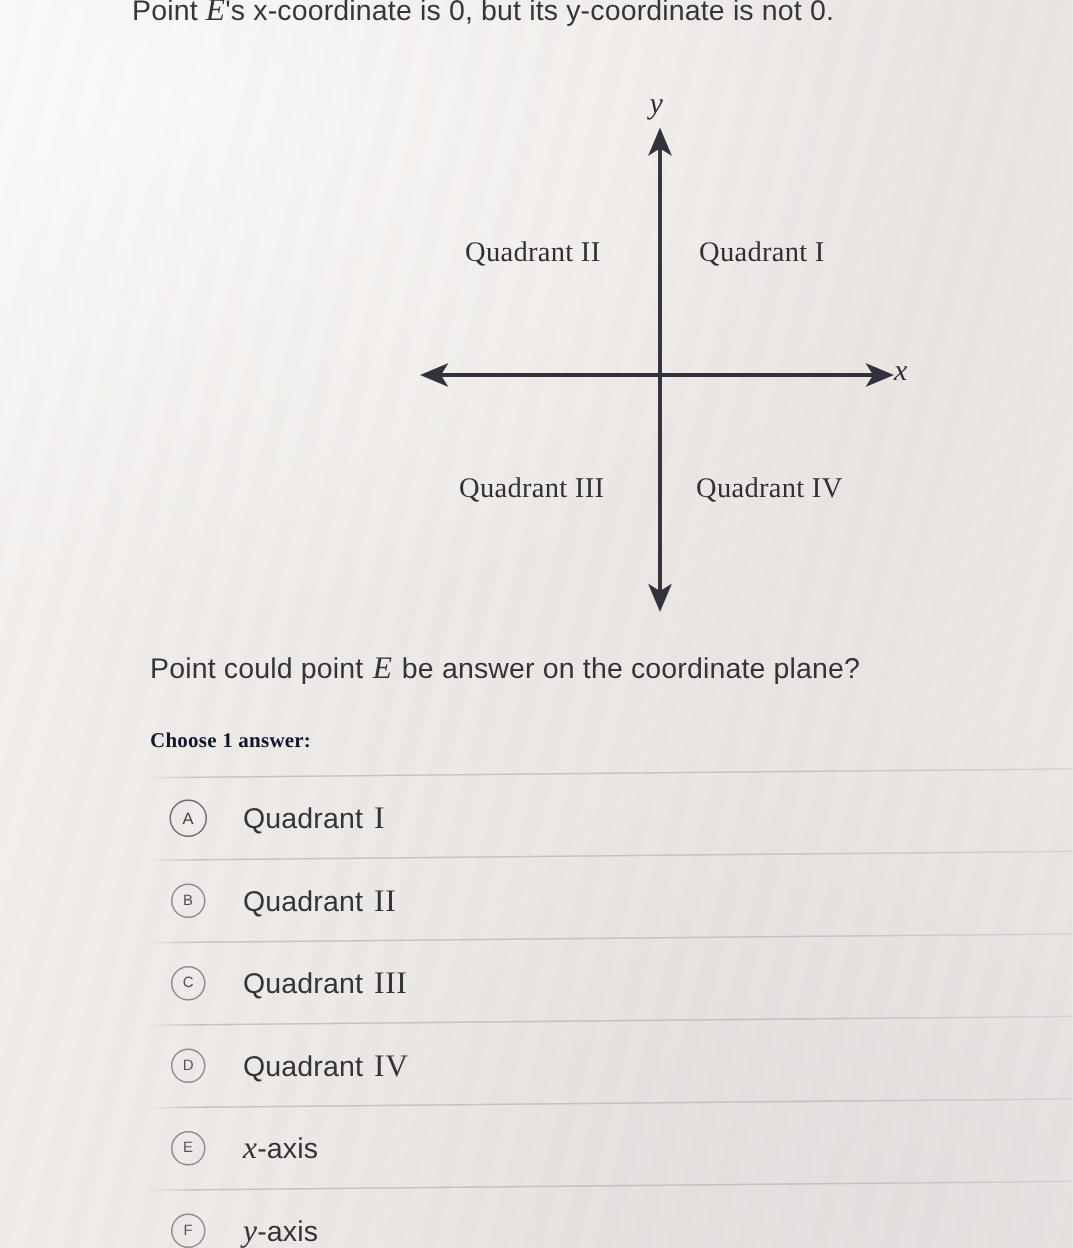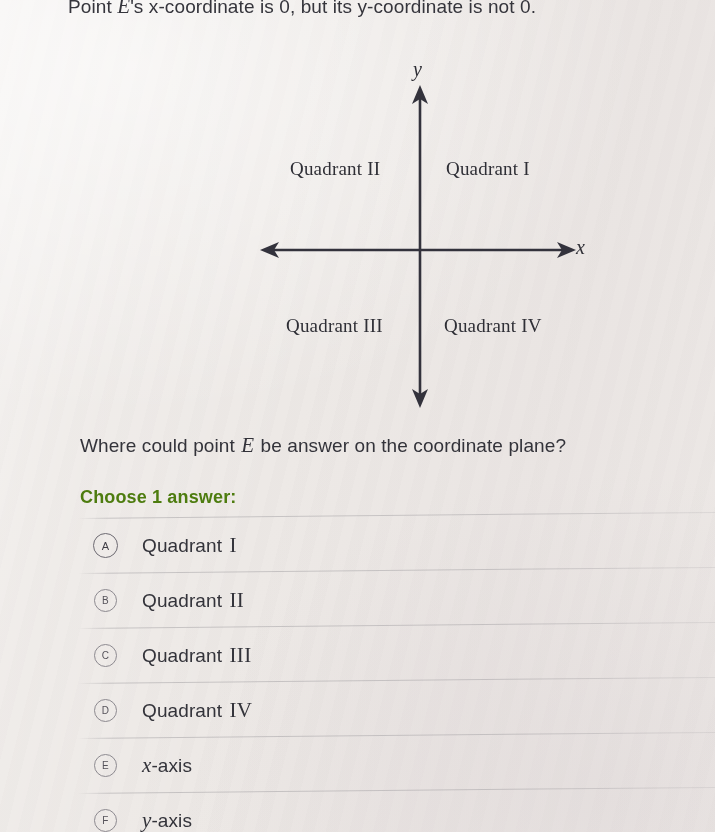--- a/index.html
+++ b/index.html
@@ -43,20 +43,21 @@
       rgba(255,255,255,0.055) 11px,
       rgba(201,194,196,0.045) 11px,
       rgba(201,194,196,0.045) 23px);
     z-index: 5;
   }
 
   .stage {
     position: absolute;
     inset: 0;
     z-index: 8;
+    margin-left: 20px;
   }
 
   
   .topline {
     position: absolute;
     left: 68px;
     top: -7px;
     width: 600px;
     font-size: 19px;
     line-height: 26px;
@@ -116,24 +117,25 @@
     font-family: "Liberation Serif", serif;
     font-style: italic;
     font-size: 21px;
     padding: 0 1px;
   }
 
   .choose {
     position: absolute;
     left: 80px;
     top: 487px;
-    font-size: 18px;
+    font-size: 14px;
     font-weight: 600;
-    color: #4d7c0f;
+    color: #0f172a;
     letter-spacing: 0.15px;
+    font-family: Liberation Serif, serif;
   }
 
   
   .options {
     position: absolute;
     left: 0;
     top: 518px;
     width: 715px;
   }
   .option {
@@ -226,21 +228,21 @@
 
     <div class="axlabel axlabel-y">y</div>
     <div class="axlabel axlabel-x">x</div>
 
     <div class="qlabel q2">Quadrant II</div>
     <div class="qlabel q1">Quadrant I</div>
     <div class="qlabel q3">Quadrant III</div>
     <div class="qlabel q4">Quadrant IV</div>
   </div>
 
-  <div class="prompt"><span>Where could point </span><span class="mathvar">E</span><span> be answer on the coordinate plane?</span></div>
+  <div class="prompt"><span>Point could point </span><span class="mathvar">E</span><span> be answer on the coordinate plane?</span></div>
 
   <div class="choose">Choose 1 answer:</div>
 
   <div class="options">
 
     <div class="option focused">
       <div class="option-divider"></div>
       <div class="bubble">A</div>
       <div class="option-label"><span>Quadrant </span><span class="roman">I</span></div>
     </div>

